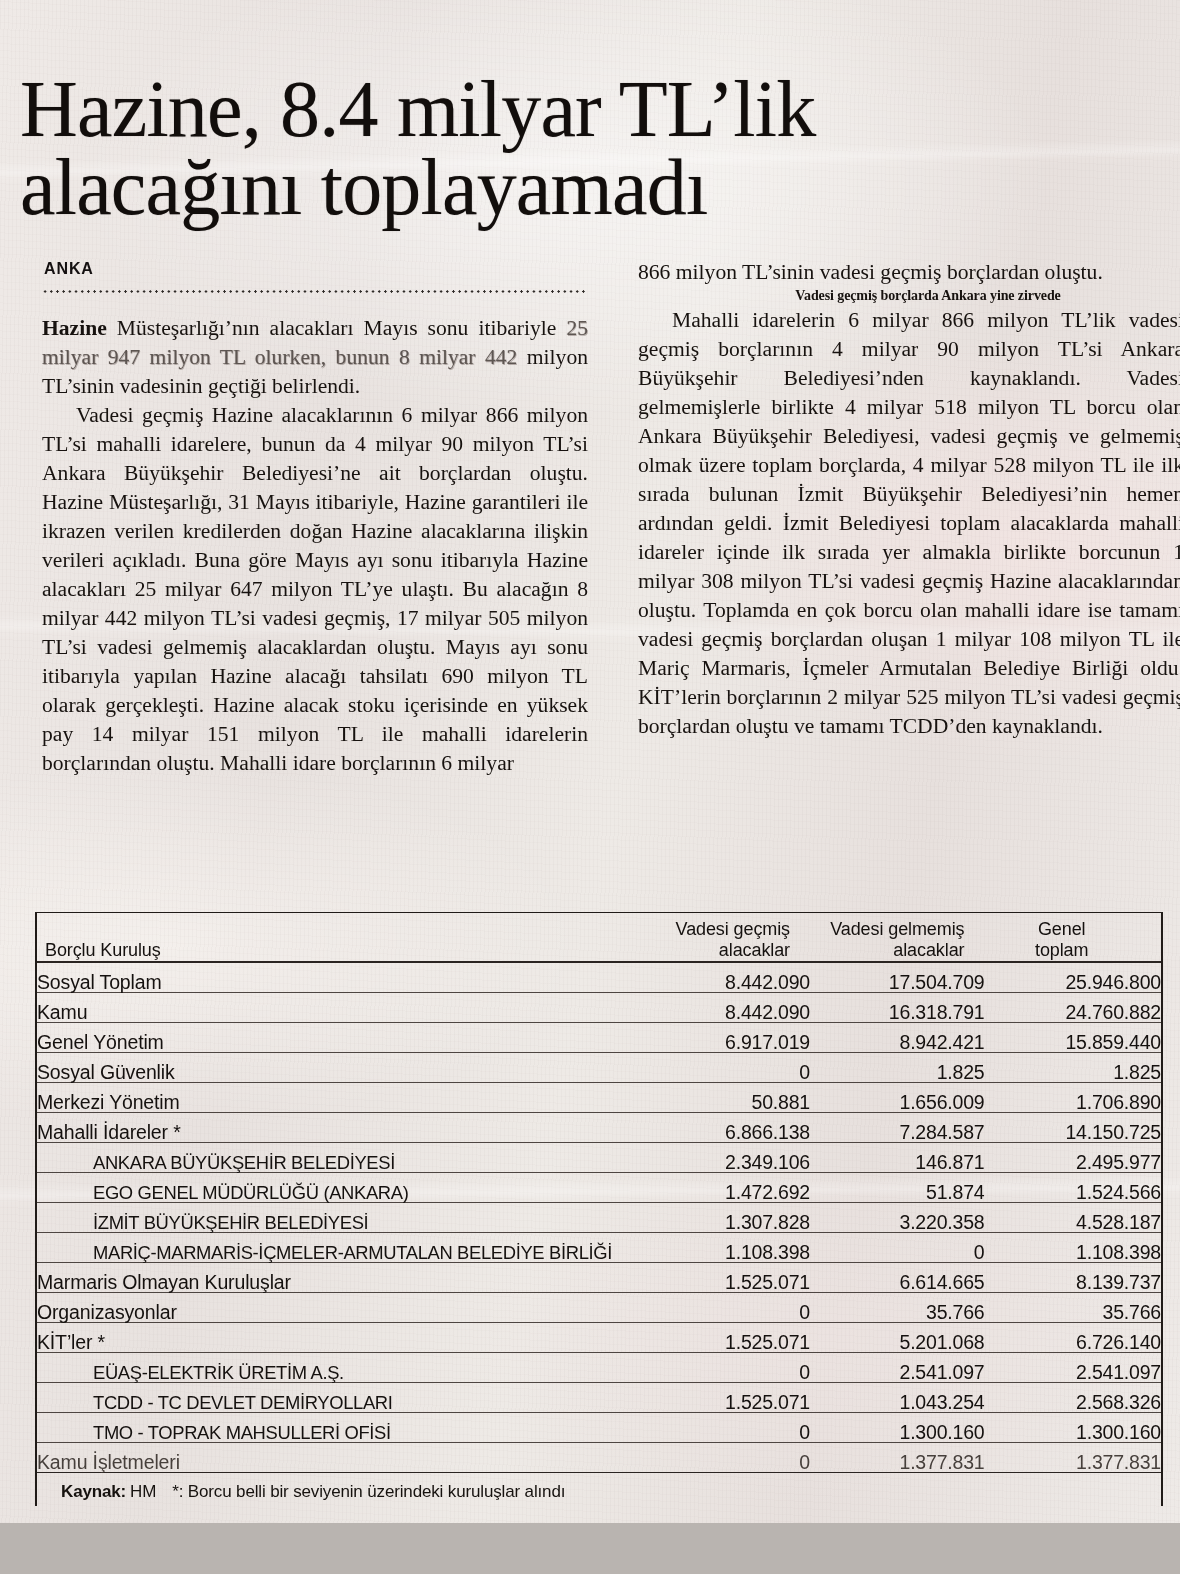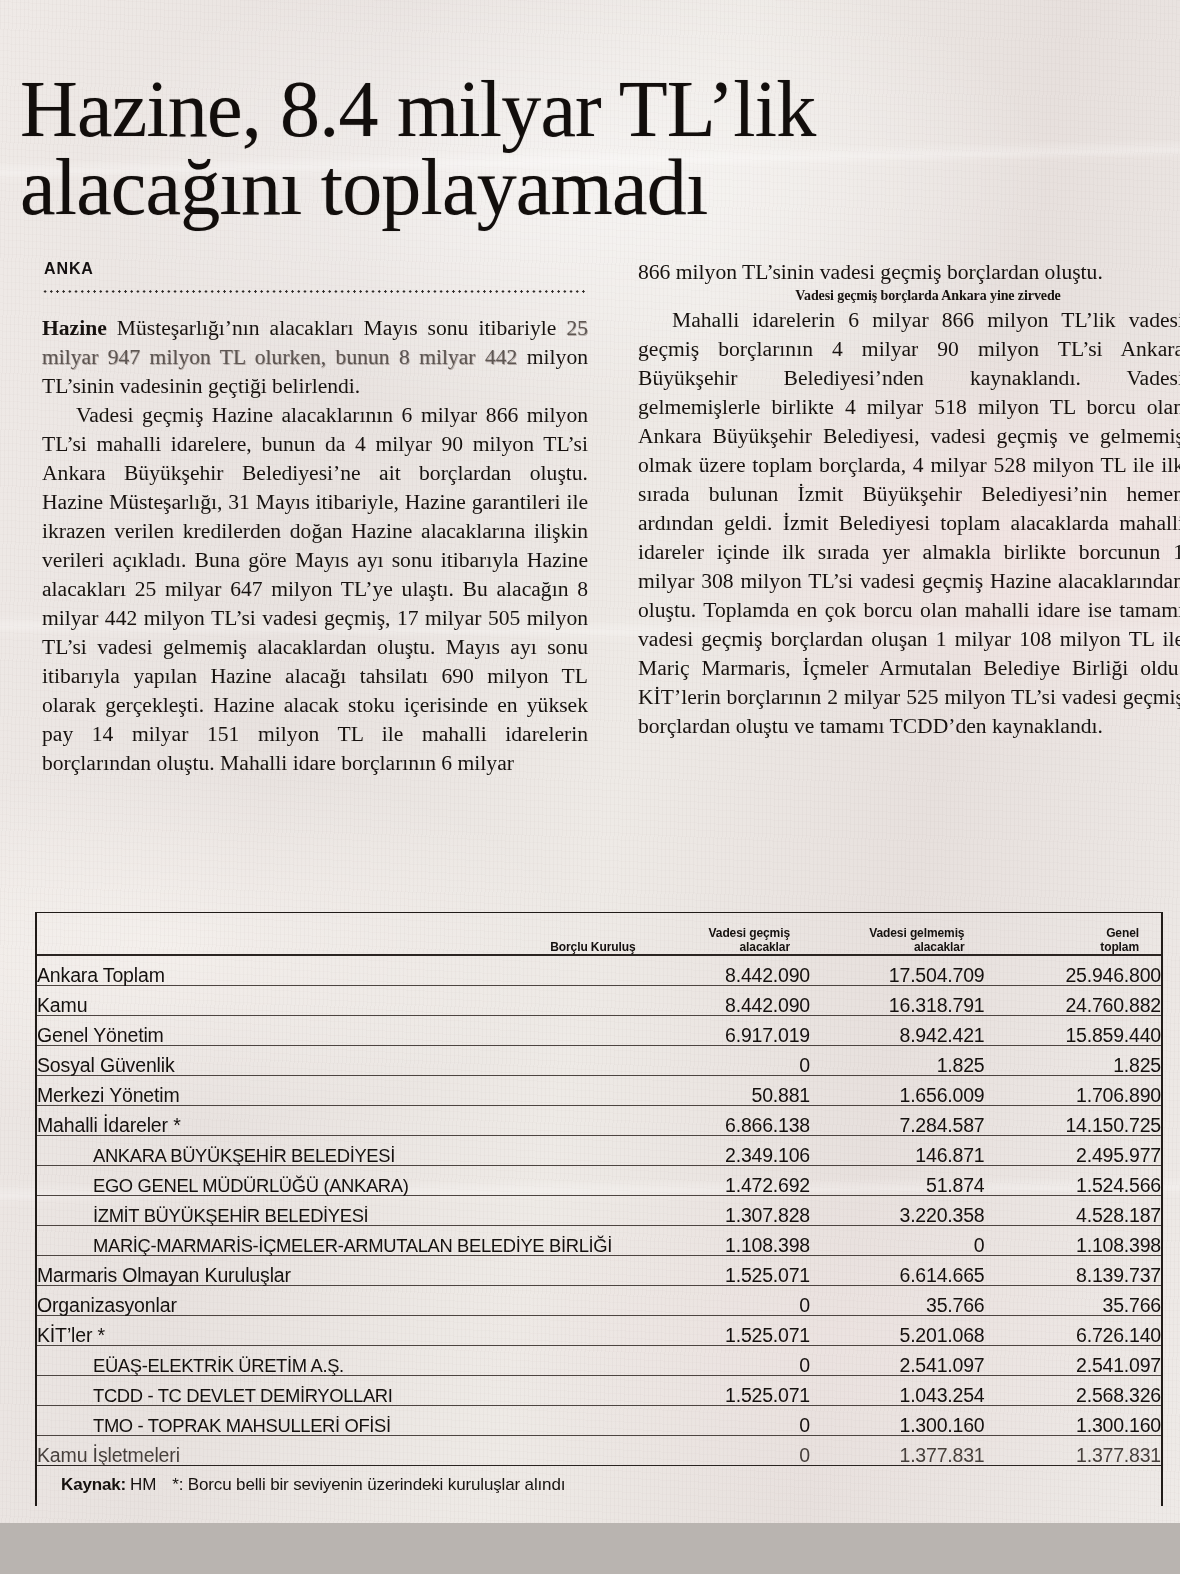--- a/index.html
+++ b/index.html
@@ -145,30 +145,30 @@
   }
   table.fin th, table.fin td {
     padding: 0;
     vertical-align: bottom;
   }
   table.fin col.c-name { width: 590px; }
   table.fin col.c-num  { width: 172px; }
   table.fin col.c-tot  { width: 174px; }
 
   thead th {
-    font-size: 12px;
-    font-weight: bold;
+    font-size: 18px;
+    font-weight: normal;
     padding: 26px 0 13px 0;
     line-height: 1.18;
     letter-spacing: -0.1px;
     margin-top: 6px;
   }
-  thead th.h-name { text-align: right;  padding-left: 16px; vertical-align: top; padding-top: 27px;}
+  thead th.h-name { text-align: left;  padding-left: 8px; vertical-align: top; padding-top: 27px;}
   thead th.h-num  { text-align: right; padding-right: 20px; }
-  thead th.h-tot  { text-align: right; padding-right: 22px; }
+  thead th.h-tot  { text-align: center; padding-right: 22px; }
   thead th span.ln { display: block; }
 
   thead tr.head-rule th {
     padding: 0;
     height: 0;
     border-bottom: 2px solid #2a2421;
   }
 
   tbody td {
     font-size: 19.5px;
@@ -256,21 +256,21 @@
             <span class="ln">Genel</span>
             <span class="ln">toplam</span>
           </th>
         </tr>
         <tr class="head-rule">
           <th colspan="4"></th>
         </tr>
       </thead>
       <tbody id="tbody">
           <tr>
-            <td class="name">Ankara Toplam</td>
+            <td class="name">Sosyal Toplam</td>
             <td class="num">8.442.090</td>
             <td class="num">17.504.709</td>
             <td class="tot">25.946.800</td>
           </tr>
           <tr>
             <td class="name">Kamu</td>
             <td class="num">8.442.090</td>
             <td class="num">16.318.791</td>
             <td class="tot">24.760.882</td>
           </tr>

